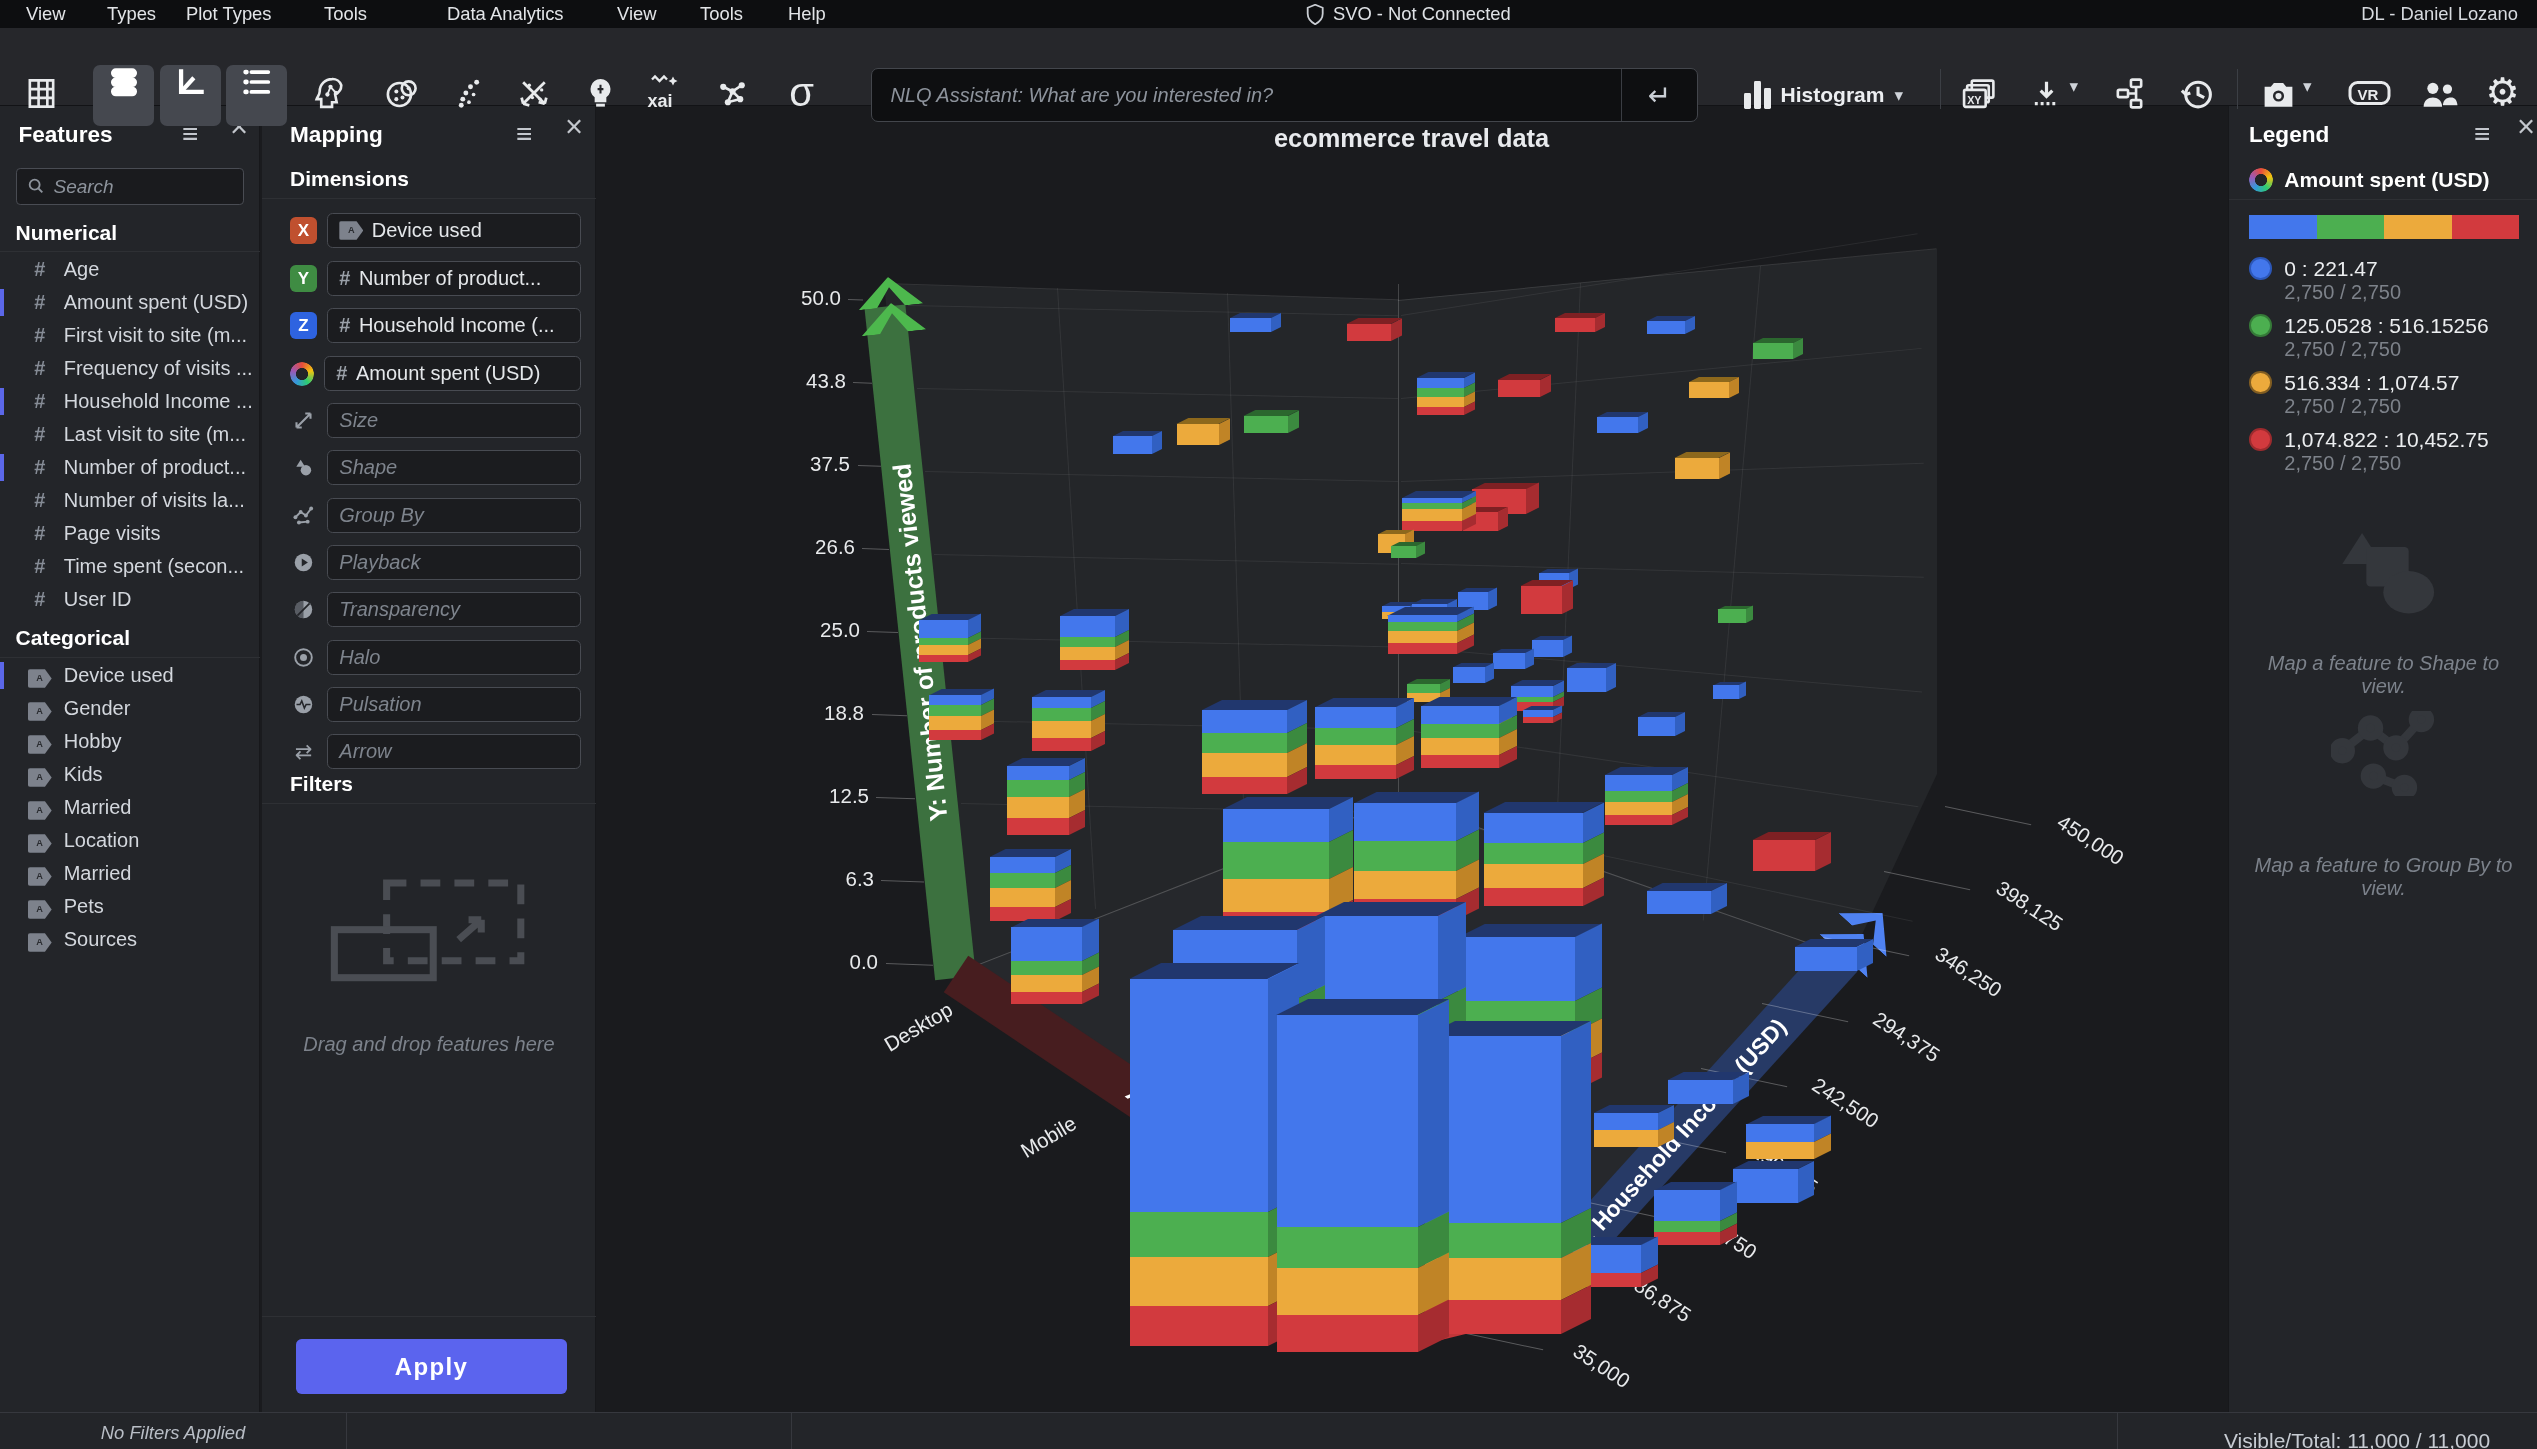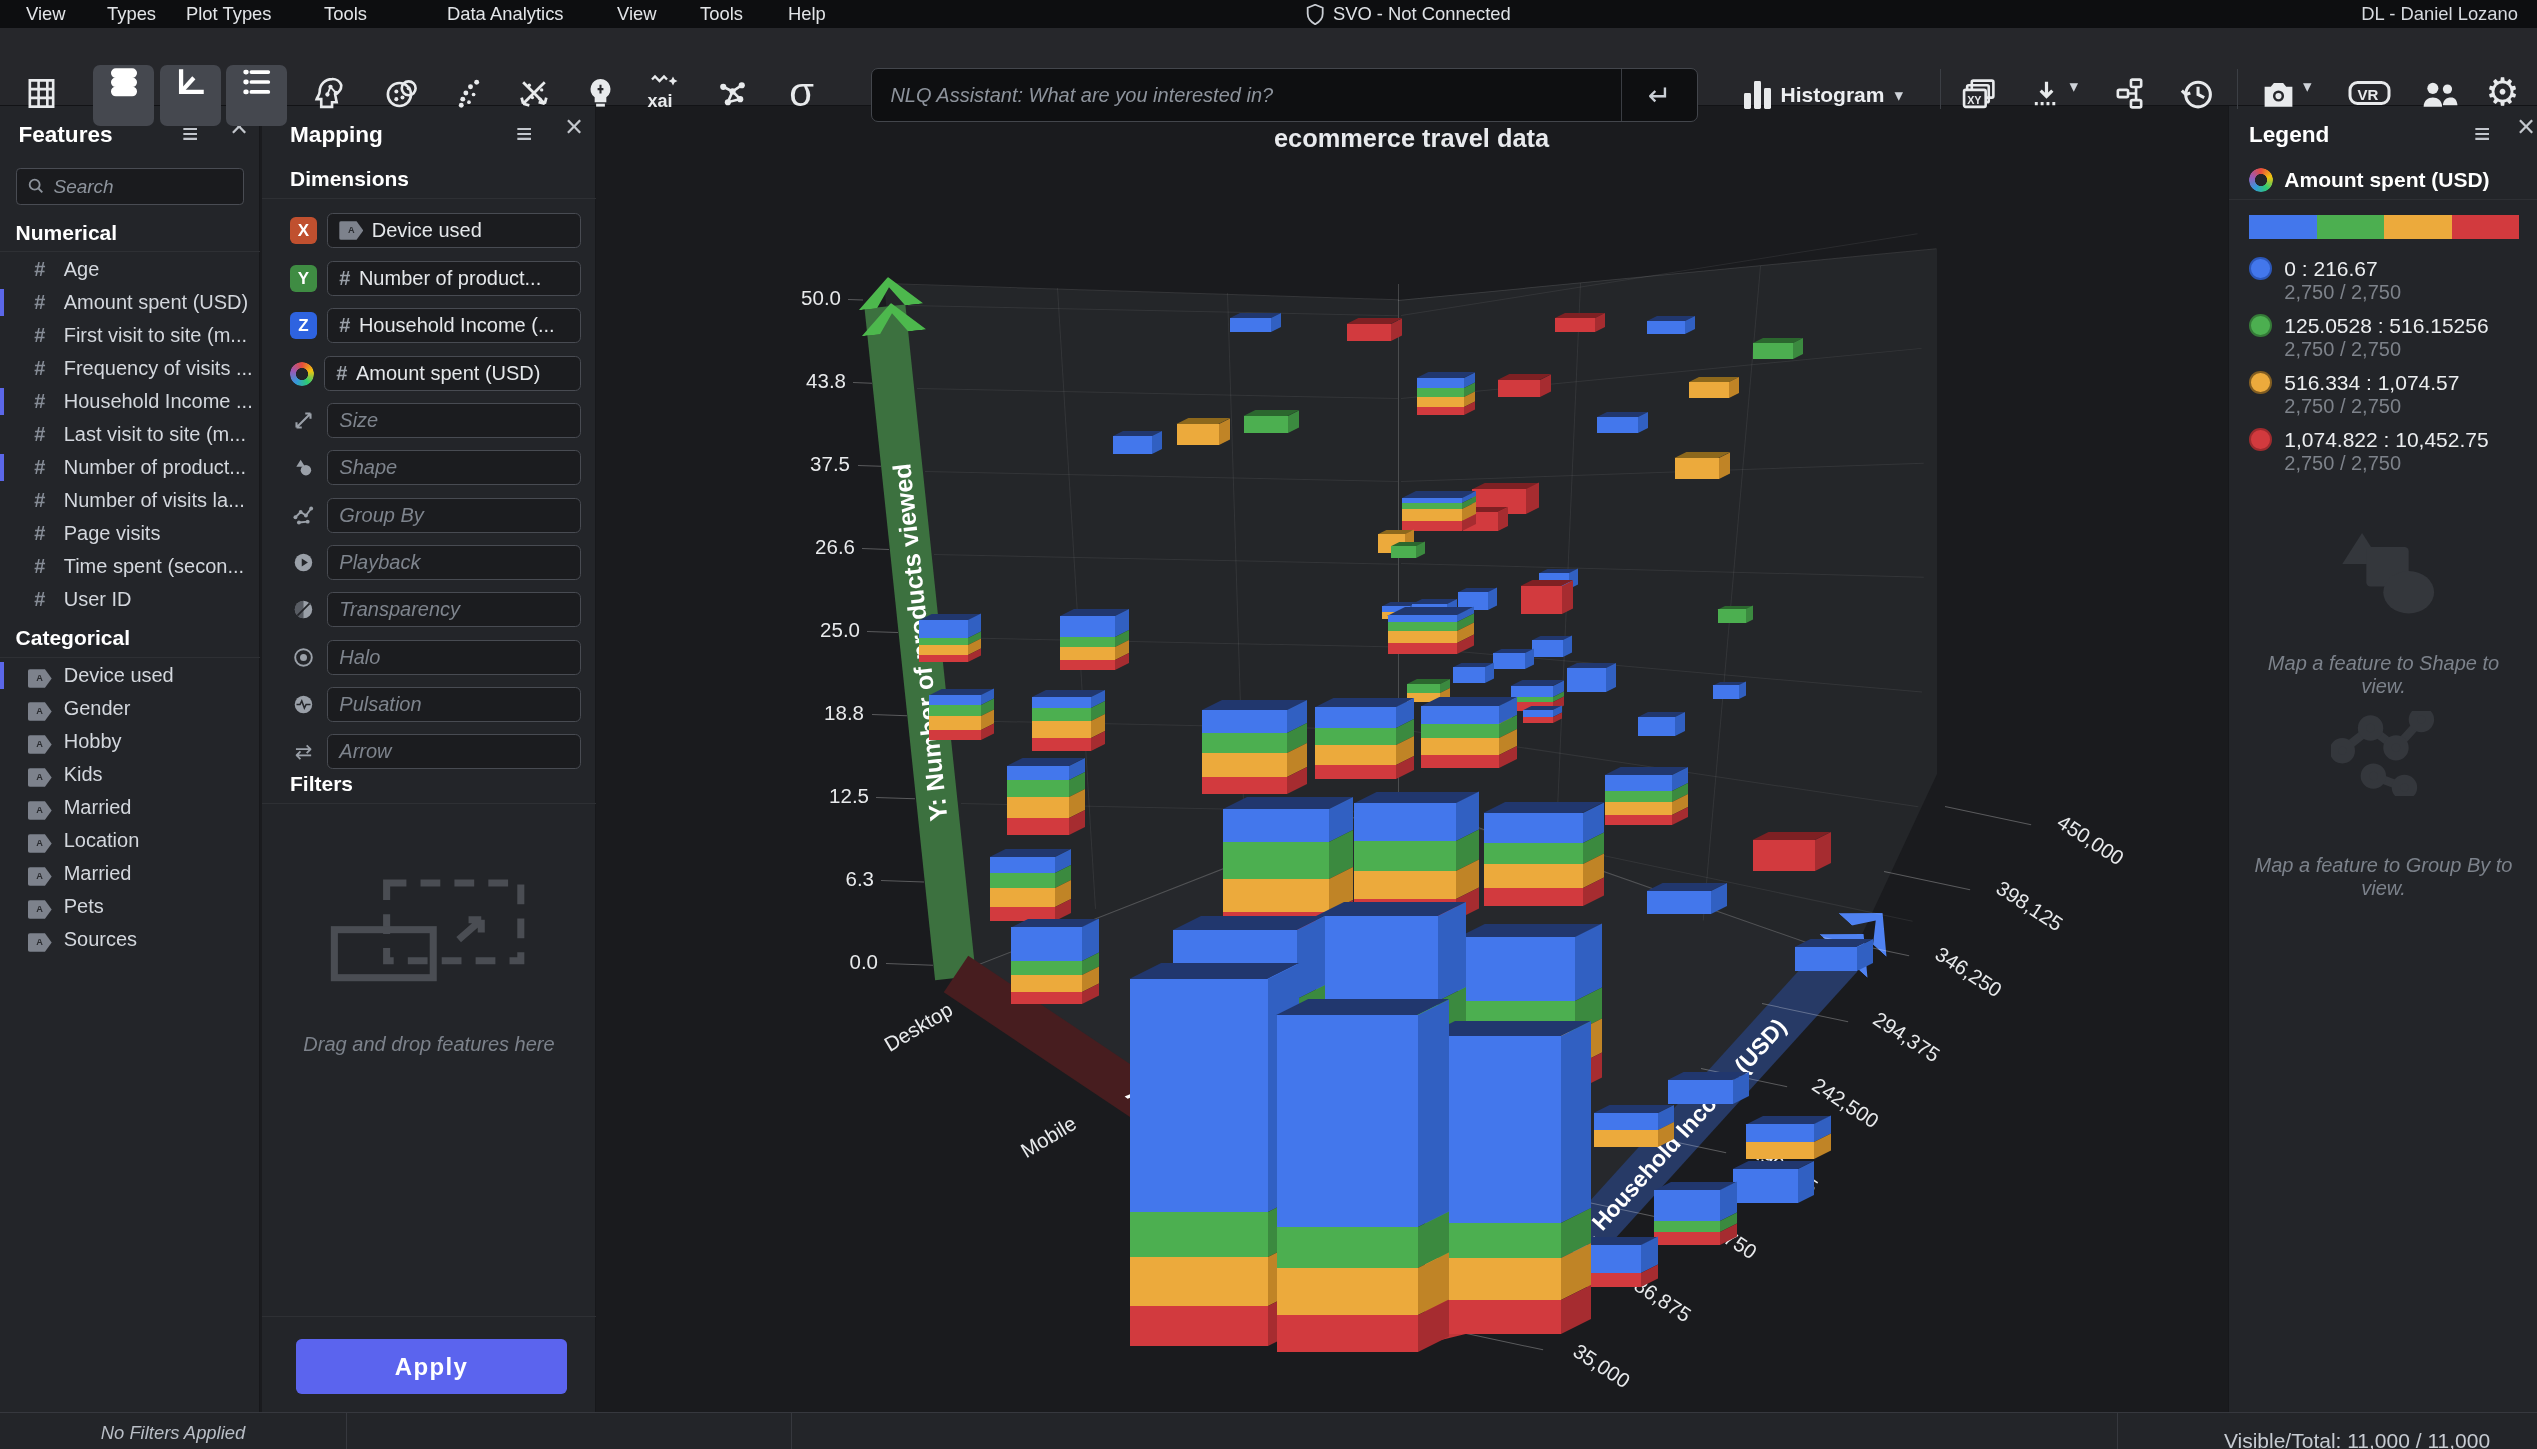--- a/index.html
+++ b/index.html
@@ -1401,21 +1401,21 @@
       <i style="flex:1;background:#4377ec"></i>
         <i style="flex:1;background:#4caf50"></i>
         <i style="flex:1;background:#ecaa3c"></i>
         <i style="flex:1;background:#d23a3e"></i>
     </div>
     <div class="abs" style="left:20px;top:151px;width:283px">
 
         <div style="display:flex;gap:12.7px;margin-bottom:10px">
           <span class="lg-dot" style="background:#4377ec;border-color:#2c57b8"></span>
           <span>
-            <span class="lg-title" style="display:block">0 : 216.67</span>
+            <span class="lg-title" style="display:block">0 : 221.47</span>
             <span class="lg-sub" style="display:block">2,750 / 2,750</span>
           </span>
         </div>
 
         <div style="display:flex;gap:12.7px;margin-bottom:10px">
           <span class="lg-dot" style="background:#4caf50;border-color:#357a38"></span>
           <span>
             <span class="lg-title" style="display:block">125.0528 : 516.15256</span>
             <span class="lg-sub" style="display:block">2,750 / 2,750</span>
           </span>

